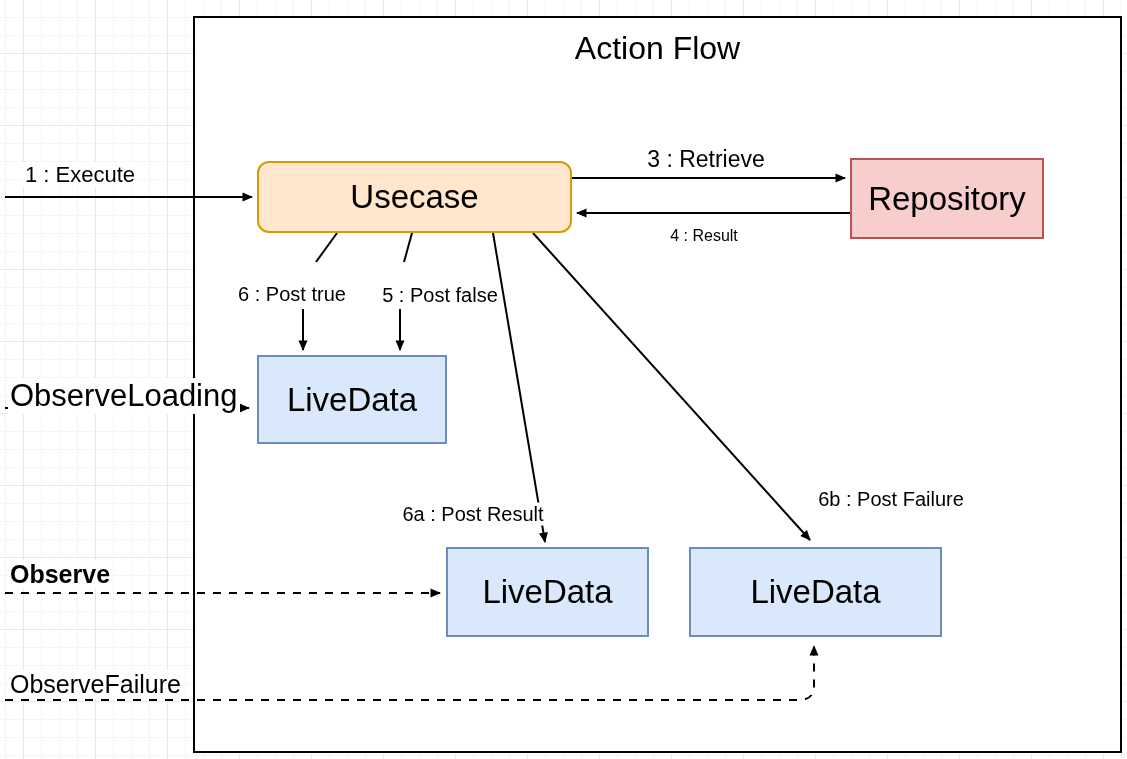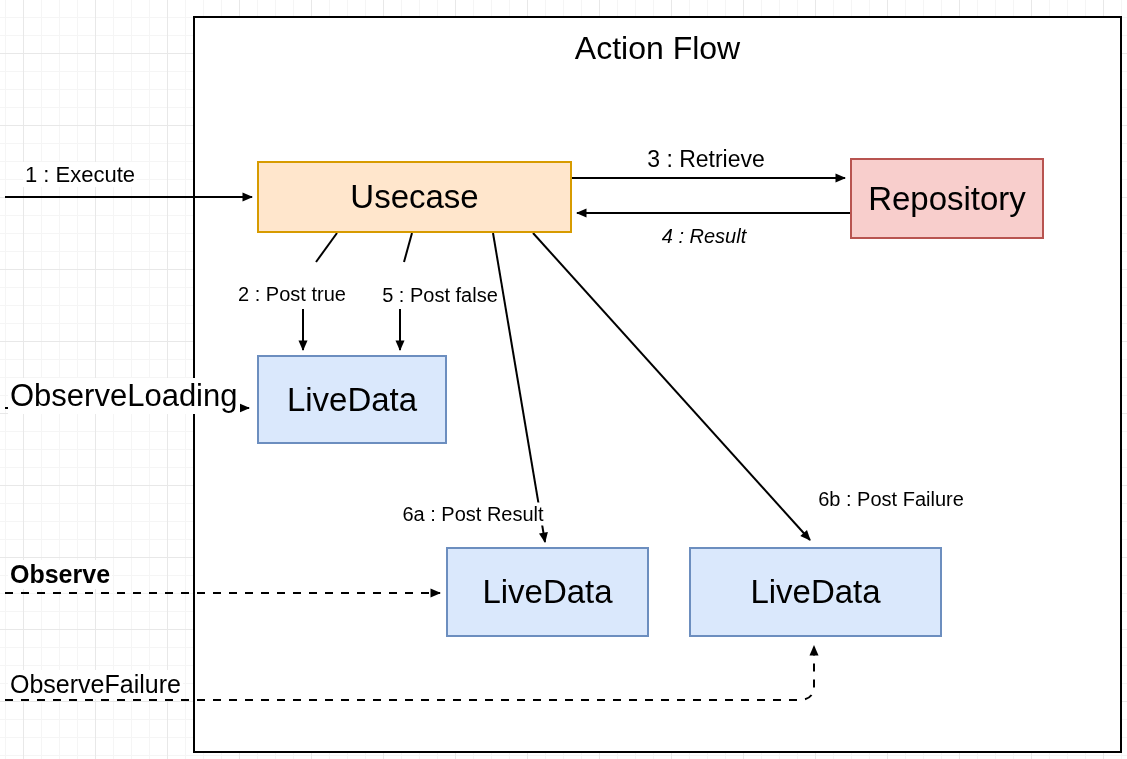--- a/index.html
+++ b/index.html
@@ -85,21 +85,21 @@
 
     <line x1="533" y1="233" x2="810" y2="540" stroke="#000" stroke-width="2" marker-end="url(#arr)"></line>
 
     <line x1="5" y1="408" x2="249" y2="408" stroke="#000" stroke-width="2" stroke-dasharray="8 8" marker-end="url(#arr)"></line>
 
     <line x1="5" y1="593" x2="440" y2="593" stroke="#000" stroke-width="2" stroke-dasharray="8 8" marker-end="url(#arr)"></line>
 
     <path d="M5,700 H799 Q814,700 814,686 V646" fill="none" stroke="#000" stroke-width="2" stroke-dasharray="8 8" marker-end="url(#arr)"></path>
   </svg>
 
-  <div class="node" style="left: 257px; top: 161px; width: 315px; height: 72px; background-color: rgb(255, 230, 204); border-color: rgb(215, 155, 0);">
+  <div class="node" style="left: 257px; top: 161px; width: 315px; height: 72px; background-color: rgb(255, 230, 204); border-color: rgb(215, 155, 0); border-radius: 12px;">
     <span>Usecase</span>
   </div>
 
   <div class="node" style="left: 850px; top: 158px; width: 194px; height: 81px; background-color: rgb(248, 206, 204); border-color: rgb(184, 84, 80);">
     <span>Repository</span>
   </div>
 
   <div class="node" style="left: 257px; top: 355px; width: 190px; height: 89px; background-color: rgb(218, 232, 252); border-color: rgb(108, 142, 191);">
     <span>LiveData</span>
   </div>
@@ -107,25 +107,25 @@
   <div class="node" style="left: 446px; top: 547px; width: 203px; height: 90px; background-color: rgb(218, 232, 252); border-color: rgb(108, 142, 191);">
     <span>LiveData</span>
   </div>
 
   <div class="node" style="left: 689px; top: 547px; width: 253px; height: 90px; background-color: rgb(218, 232, 252); border-color: rgb(108, 142, 191);">
     <span>LiveData</span>
   </div>
 
   <div class="elabel" style="left:23px;top:162px;font-size:22px;">1 : Execute</div>
 
-  <div class="elabel centered" style="left:292px;top:294px;font-size:20px;">2 : Post true</div>
+  <div class="elabel centered" style="left:292px;top:294px;font-size:20px;">6 : Post true</div>
 
   <div class="elabel centered" style="left:706px;top:159px;font-size:23px;">3 : Retrieve</div>
 
-  <div class="elabel centered" style="left:704px;top:236px;font-size:20px;font-style:italic;">4 : Result</div>
+  <div class="elabel centered" style="left:704px;top:236px;font-size:16px;">4 : Result</div>
 
   <div class="elabel centered" style="left:440px;top:295px;font-size:20px;">5 : Post false</div>
 
   <div class="elabel centered" style="left:457px;top:514px;font-size:20px;margin-left:16px;">6a : Post Result</div>
 
   <div class="elabel centered" style="left:891px;top:499px;font-size:20px;">6b : Post Failure</div>
 
   <div class="elabel" style="left:8px;top:378px;font-size:31px;">ObserveLoading</div>
 
   <div class="elabel" style="left:8px;top:560px;font-size:25px;font-weight:bold;">Observe</div>

